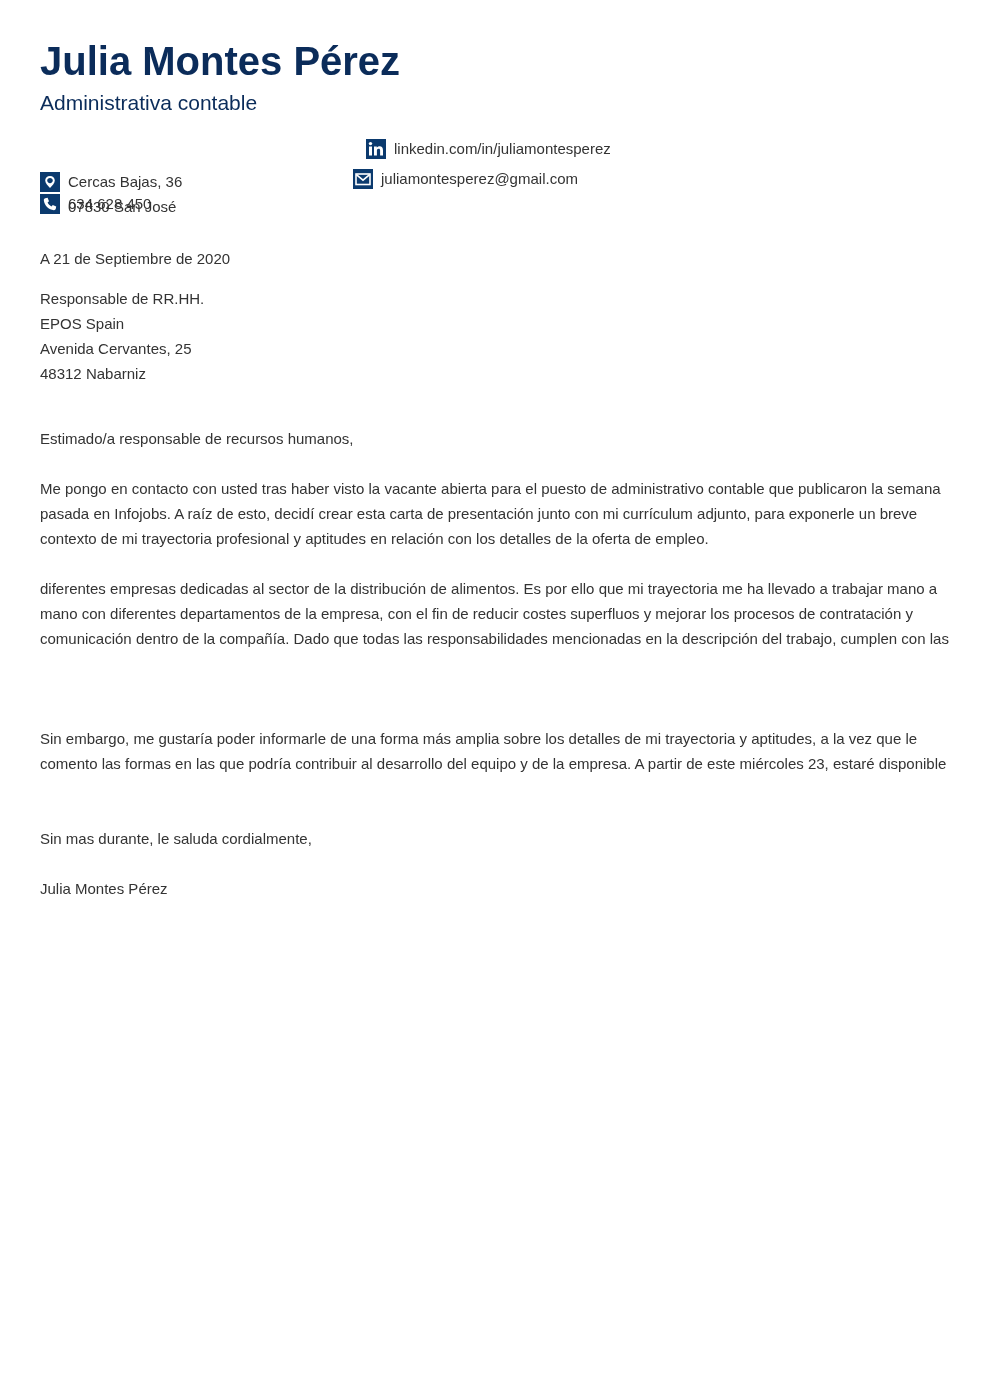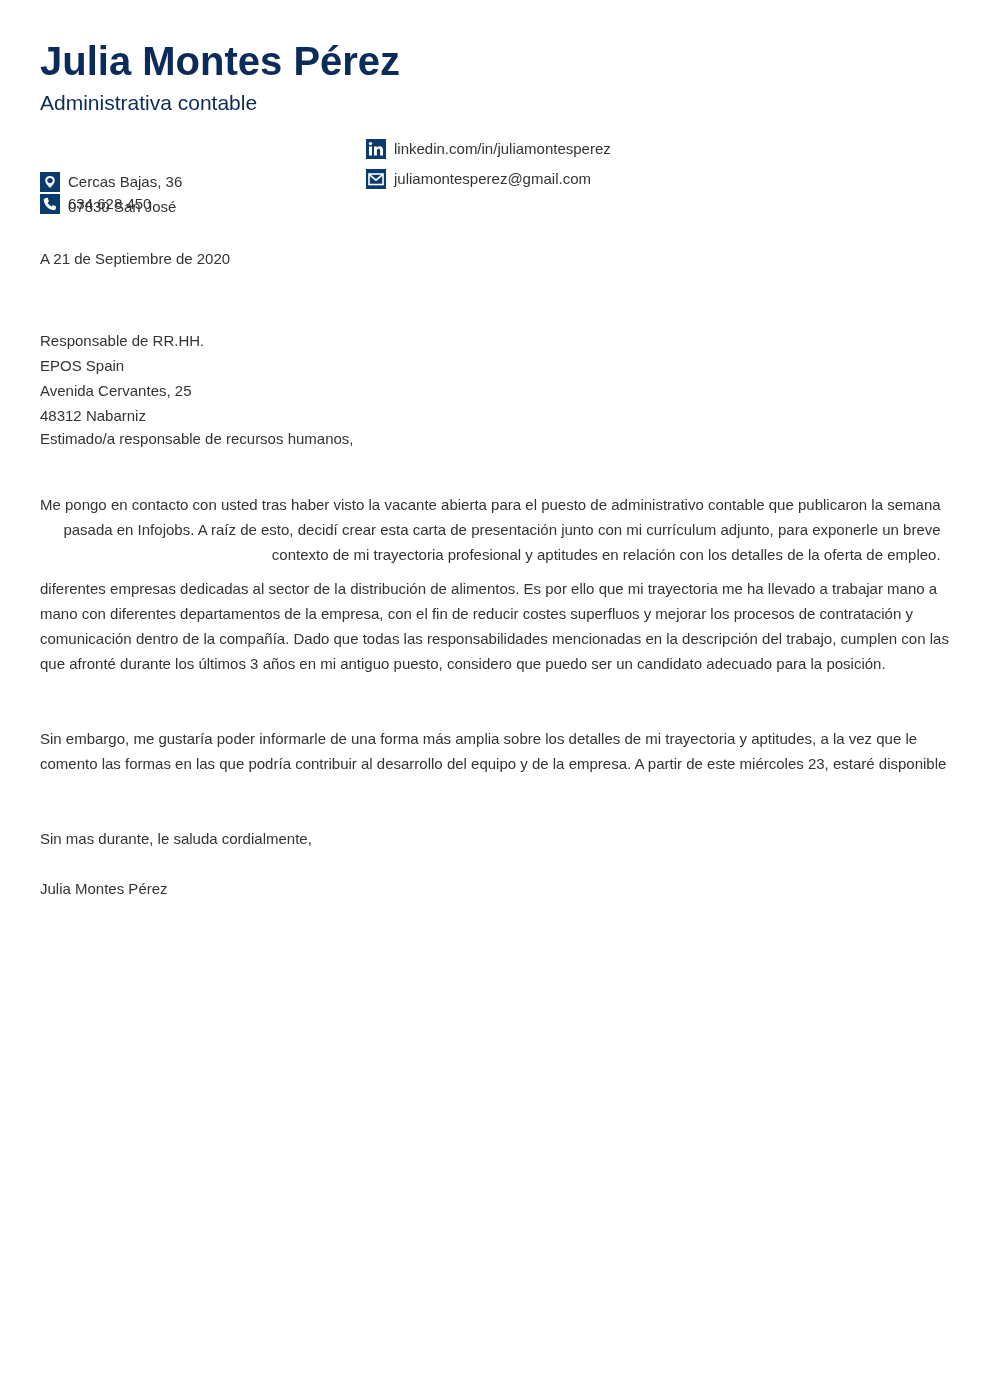--- a/index.html
+++ b/index.html
@@ -112,52 +112,51 @@
     <span class="icon">
       <svg viewBox="0 0 20 20">
         <rect x="3" y="7.5" width="3" height="9" fill="#ffffff"></rect>
         <circle cx="4.5" cy="4.6" r="1.7" fill="#ffffff"></circle>
         <path d="M8 7.5 L10.8 7.5 L10.8 8.8 C11.4 7.8 12.4 7.3 13.6 7.3 C15.8 7.3 17 8.6 17 11.2 L17 16.5 L14.1 16.5 L14.1 11.6 C14.1 10.4 13.6 9.8 12.6 9.8 C11.6 9.8 10.9 10.5 10.9 11.7 L10.9 16.5 L8 16.5 Z" fill="#ffffff"></path>
       </svg>
     </span>
     <span class="text">linkedin.com/in/juliamontesperez</span>
   </div>
 
-  <div class="contact" style="left:326px; top:166px; width:300px; height:25px;">
+  <div class="contact" style="left:313px; top:166px; width:300px; height:25px;">
     <span class="icon">
       <svg viewBox="0 0 20 20">
         <rect x="3" y="5" width="14" height="10.5" fill="none" stroke="#ffffff" stroke-width="1.6"></rect>
         <path d="M3.4 5.6 L10 11.2 L16.6 5.6" fill="none" stroke="#ffffff" stroke-width="1.6"></path>
       </svg>
     </span>
     <span class="text">juliamontesperez@gmail.com</span>
   </div>
 
   <div class="text-block nowrap" style="top:246px;">A 21 de Septiembre de 2020</div>
 
-  <div class="text-block" style="top:286px;margin-top:42px;">
+  <div class="text-block" style="top:286px;">
     <span class="line">Responsable de RR.HH.</span>
     <span class="line">EPOS Spain</span>
     <span class="line">Avenida Cervantes, 25</span>
     <span class="line">48312 Nabarniz</span>
   </div>
 
   <div class="text-block nowrap" style="top:426px;">Estimado/a responsable de recursos humanos,</div>
 
-  <div class="text-block" style="top:492px;text-align:right;">
+  <div class="text-block" style="top:476px;">
     <span class="line">Me pongo en contacto con usted tras haber visto la vacante abierta para el puesto de administrativo contable que publicaron la semana</span>
     <span class="line">pasada en Infojobs. A raíz de esto, decidí crear esta carta de presentación junto con mi currículum adjunto, para exponerle un breve</span>
     <span class="line">contexto de mi trayectoria profesional y aptitudes en relación con los detalles de la oferta de empleo.</span>
   </div>
 
   <div class="text-block" style="top:576px;">
     <span class="line">diferentes empresas dedicadas al sector de la distribución de alimentos. Es por ello que mi trayectoria me ha llevado a trabajar mano a</span>
     <span class="line">mano con diferentes departamentos de la empresa, con el fin de reducir costes superfluos y mejorar los procesos de contratación y</span>
     <span class="line">comunicación dentro de la compañía. Dado que todas las responsabilidades mencionadas en la descripción del trabajo, cumplen con las</span>
-    <span class="line">que afronté durante los últimos 3 años en mi antiguo puesto, considero que puedo ser un candidato adecuado para la posición.</span>
   </div>
 
   <div class="text-block" style="top:726px;">
     <span class="line">Sin embargo, me gustaría poder informarle de una forma más amplia sobre los detalles de mi trayectoria y aptitudes, a la vez que le</span>
     <span class="line">comento las formas en las que podría contribuir al desarrollo del equipo y de la empresa. A partir de este miércoles 23, estaré disponible</span>
   </div>
 
   <div class="text-block nowrap" style="top:826px;">Sin mas durante, le saluda cordialmente,</div>
 
   <div class="text-block nowrap" style="top:876px;">Julia Montes Pérez</div>

